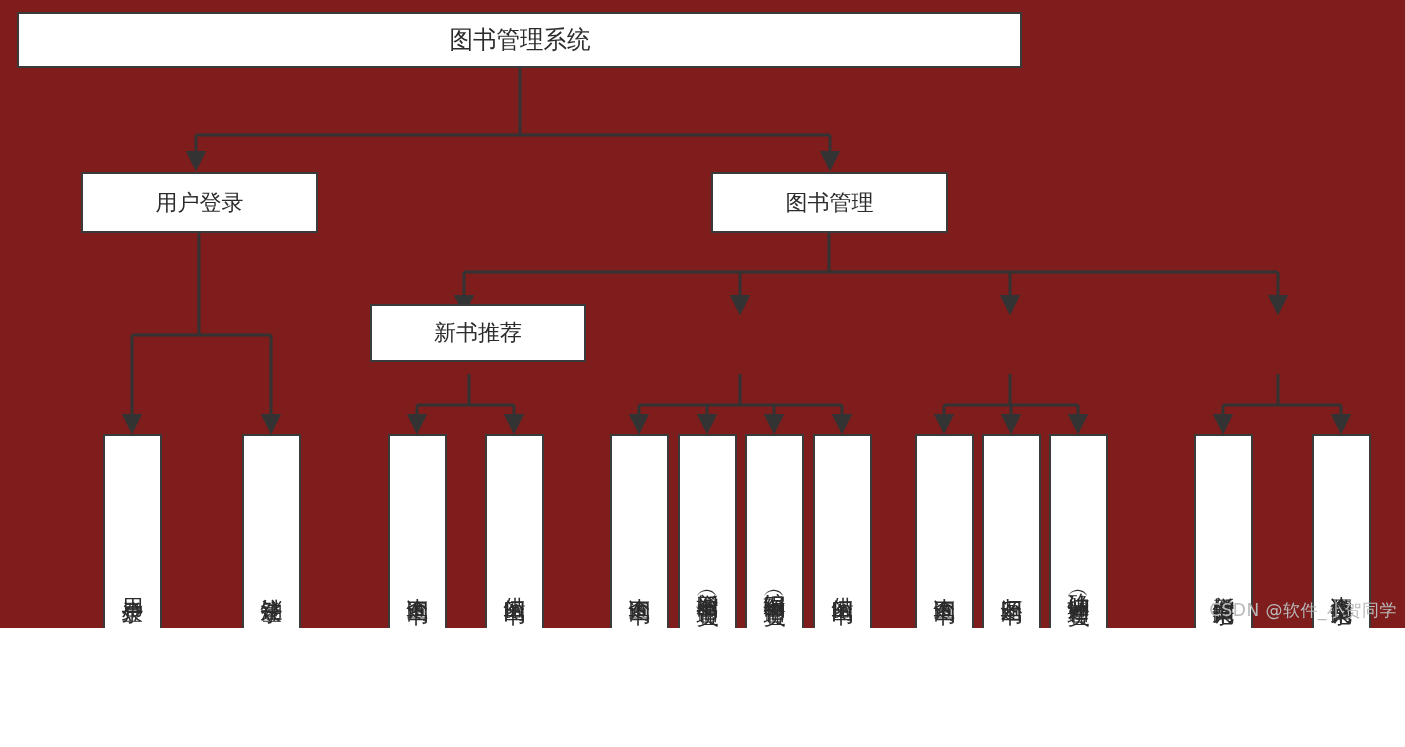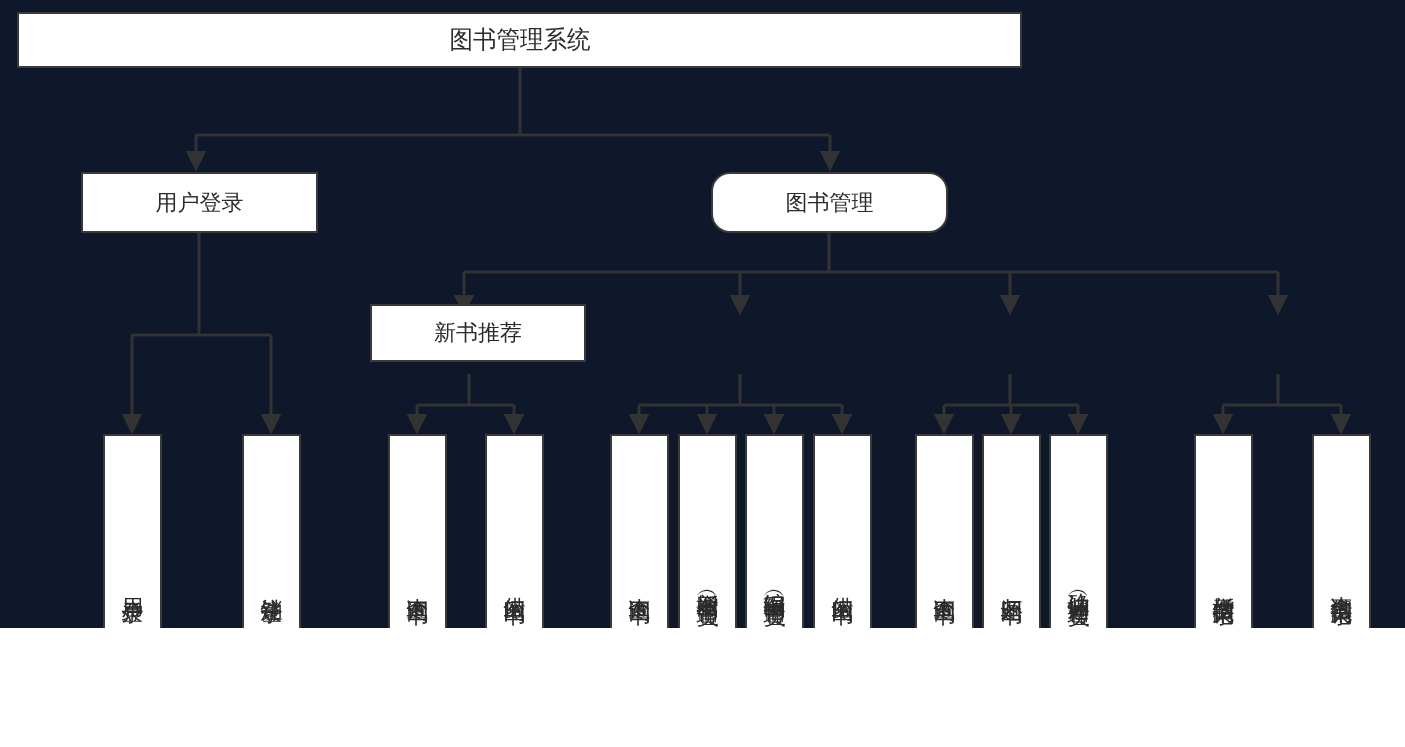--- a/index.html
+++ b/index.html
@@ -8,21 +8,21 @@
     padding: 0;
     background: #ffffff;
   }
   body {
     font-family: "DejaVu Sans", "Liberation Sans", sans-serif;
   }
   #diagram-root {
     position: relative;
     width: 1405px;
     height: 628px;
-    background: #0f172a;
+    background: #7f1d1d;
     overflow: hidden;
   }
   #edge-layer {
     position: absolute;
     left: 0;
     top: 0;
     width: 1405px;
     height: 747px;
     pointer-events: none;
   }
@@ -137,21 +137,21 @@
   </svg>
 
   <div class="node root" style="left:17px; top:12px; width:1005px; height:56px;">
     <span class="label">图书管理系统</span>
   </div>
 
   <div class="node branch" style="left:81px; top:172px; width:237px; height:61px;">
     <span class="label">用户登录</span>
   </div>
 
-  <div class="node branch" style="left:711px; top:172px; width:237px; height:61px;border-radius:19px;">
+  <div class="node branch" style="left:711px; top:172px; width:237px; height:61px;">
     <span class="label">图书管理</span>
   </div>
 
   <div class="node branch" style="left:362px; top:304px; width:216px; height:58px;margin-left:8px;">
     <span class="label">新书推荐</span>
   </div>
 
 
 
 
@@ -200,14 +200,15 @@
   </div>
 
   <div class="node leaf" style="left:1194px; top:434px; width:59px; height:300px;">
     <span class="label">新增借阅记录</span>
   </div>
 
   <div class="node leaf" style="left:1312px; top:434px; width:59px; height:300px;">
     <span class="label">查询借阅记录</span>
   </div>
 
+  <div id="watermark">CSDN @软件_小贺同学</div>
 
 </div>
 
 </body></html>

